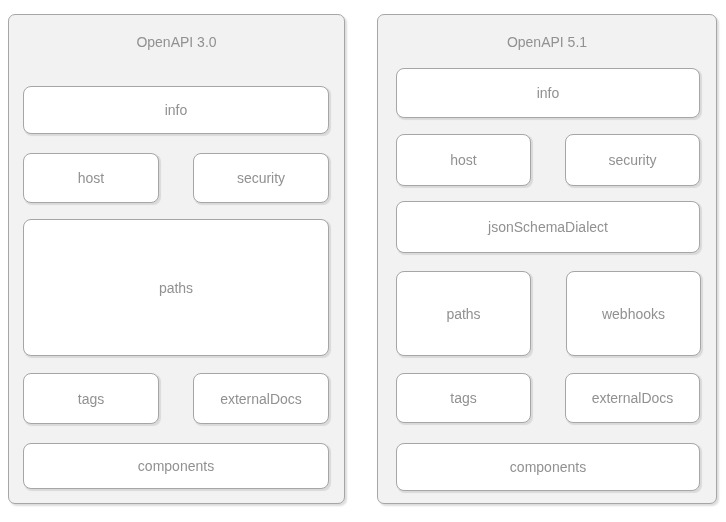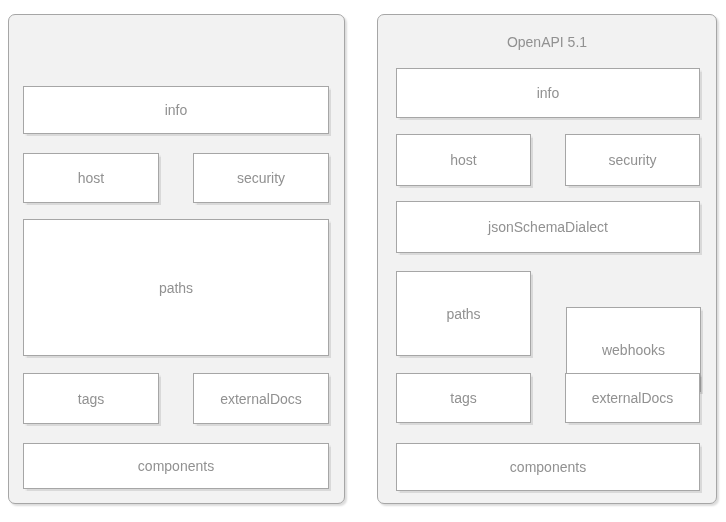--- a/index.html
+++ b/index.html
@@ -45,21 +45,21 @@
     margin: 0;
     text-align: center;
     font-size: 14px;
     font-weight: normal;
     color: var(--text);
   }
   .box {
     position: absolute;
     background: #ffffff;
     border: 1.5px solid var(--stroke);
-    border-radius: 0;
+    border-radius: 8px;
     box-shadow: 1.5px 1.5px 1px rgba(0,0,0,0.10);
     display: flex;
     align-items: center;
     justify-content: center;
     font-size: 14px;
     color: var(--text);
     white-space: nowrap;
   }
   
   .b30-info        { left: 14px;  width: 306px; top: 71px;  height: 48px; }
@@ -68,31 +68,32 @@
   .b30-paths       { left: 14px;  width: 306px; top: 204px; height: 137px; }
   .b30-tags        { left: 14px;  width: 136px; top: 358px; height: 51px; }
   .b30-externaldocs{ left: 184px; width: 136px; top: 358px; height: 51px; }
   .b30-components  { left: 14px;  width: 306px; top: 428px; height: 46px; }
   
   .b31-info        { left: 18px;  width: 304px; top: 53px;  height: 50px; }
   .b31-host        { left: 18px;  width: 135px; top: 119px; height: 52px; }
   .b31-security    { left: 187px; width: 135px; top: 119px; height: 52px; }
   .b31-jsd         { left: 18px;  width: 304px; top: 186px; height: 52px; }
   .b31-paths       { left: 18px;  width: 135px; top: 256px; height: 85px; }
-  .b31-webhooks    { left: 188px; width: 135px; top: 256px; height: 85px; margin-top: 36px; }
+  .b31-webhooks    { left: 188px; width: 135px; top: 256px; height: 85px; }
   .b31-tags        { left: 18px;  width: 135px; top: 358px; height: 50px; }
   .b31-externaldocs{ left: 187px; width: 135px; top: 358px; height: 50px; }
   .b31-components  { left: 18px;  width: 304px; top: 428px; height: 48px; }
 </style>
 </head>
 <body>
 
 <div class="canvas">
 
   <section class="panel left">
+    <h2 class="panel-title">OpenAPI 3.0</h2>
     <div class="box b30-info">info</div>
     <div class="box b30-host">host</div>
     <div class="box b30-security">security</div>
     <div class="box b30-paths">paths</div>
     <div class="box b30-tags">tags</div>
     <div class="box b30-externaldocs">externalDocs</div>
     <div class="box b30-components">components</div>
   </section>
 
   <section class="panel right">

